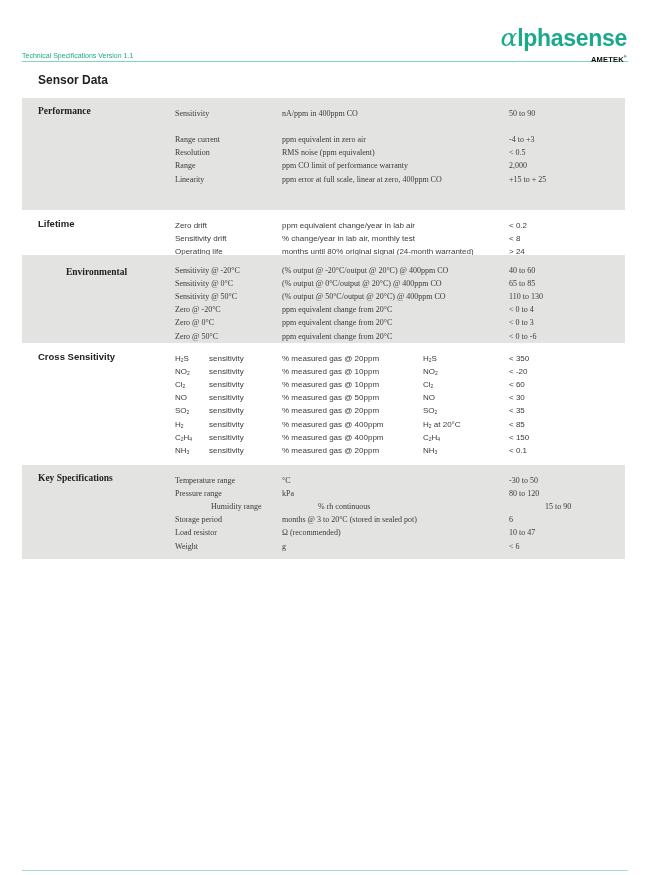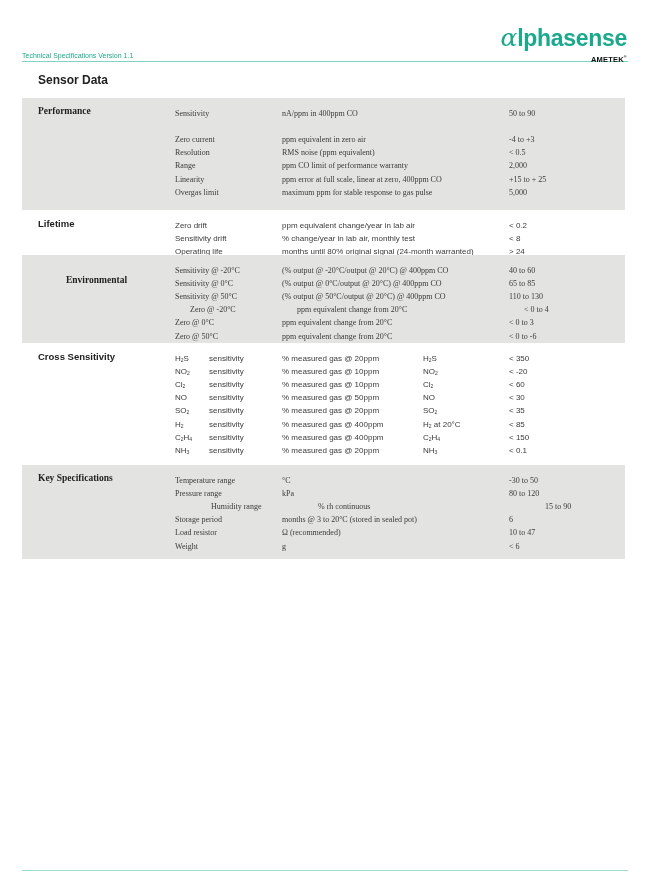--- a/index.html
+++ b/index.html
@@ -44,81 +44,76 @@
 <div class="page-title">Sensor Data</div>
 
 <div class="section gray" style="top:98px;height:112px;">
     <div class="section-title" style="top: 8px;">Performance</div>
     <div class="row" style="top: 9px;">
       <span class="c-param">Sensitivity</span>
       <span class="c-desc">nA/ppm in 400ppm CO</span>
       <span class="c-val">50 to 90</span>
     </div>
     <div class="row" style="top: 35.2px;">
-      <span class="c-param">Zero current</span>
+      <span class="c-param">Range current</span>
       <span class="c-desc">ppm equivalent in zero air</span>
       <span class="c-val">-4 to +3</span>
     </div>
     <div class="row" style="top: 48.3px;">
       <span class="c-param">Resolution</span>
       <span class="c-desc">RMS noise (ppm equivalent)</span>
       <span class="c-val">&lt; 0.5</span>
     </div>
     <div class="row" style="top: 61.4px;">
       <span class="c-param">Range</span>
       <span class="c-desc">ppm CO limit of performance warranty</span>
       <span class="c-val">2,000</span>
     </div>
     <div class="row" style="top: 74.5px;">
       <span class="c-param">Linearity</span>
       <span class="c-desc">ppm error at full scale, linear at zero, 400ppm CO</span>
       <span class="c-val">+15 to + 25</span>
     </div>
-    <div class="row" style="top: 87.6px;">
-      <span class="c-param">Overgas limit</span>
-      <span class="c-desc">maximum ppm for stable response to gas pulse</span>
-      <span class="c-val">5,000</span>
-    </div>
   </div>
 <div class="section white" style="top:210px;height:45px;">
     <div class="section-title" style="top: 8px;">Lifetime</div>
     <div class="row" style="top: 9px;">
       <span class="c-param">Zero drift</span>
       <span class="c-desc">ppm equivalent change/year in lab air</span>
       <span class="c-val">&lt; 0.2</span>
     </div>
     <div class="row" style="top: 22.1px;">
       <span class="c-param">Sensitivity drift</span>
       <span class="c-desc">% change/year in lab air, monthly test</span>
       <span class="c-val">&lt; 8</span>
     </div>
     <div class="row" style="top: 35.2px;">
       <span class="c-param">Operating life</span>
       <span class="c-desc">months until 80% original signal (24-month warranted)</span>
       <span class="c-val">&gt; 24</span>
     </div>
   </div>
 <div class="section gray" style="top:255px;height:88px;">
-    <div class="section-title" style="top: 20px; padding-left: 28px;">Environmental</div>
+    <div class="section-title" style="top: 12px; padding-left: 28px;">Environmental</div>
     <div class="row" style="top: 9px;">
       <span class="c-param">Sensitivity @ -20°C</span>
       <span class="c-desc">(% output @ -20°C/output @ 20°C) @ 400ppm CO</span>
       <span class="c-val">40 to 60</span>
     </div>
     <div class="row" style="top: 22.1px;">
       <span class="c-param">Sensitivity @ 0°C</span>
       <span class="c-desc">(% output @ 0°C/output @ 20°C) @ 400ppm CO</span>
       <span class="c-val">65 to 85</span>
     </div>
     <div class="row" style="top: 35.2px;">
       <span class="c-param">Sensitivity @ 50°C</span>
       <span class="c-desc">(% output @ 50°C/output @ 20°C) @ 400ppm CO</span>
       <span class="c-val">110 to 130</span>
     </div>
-    <div class="row" style="top: 48.3px; margin-left: 15px;">
+    <div class="row" style="top: 48.3px;">
       <span class="c-param">Zero @ -20°C</span>
       <span class="c-desc">ppm equivalent change from 20°C</span>
       <span class="c-val">&lt; 0 to 4</span>
     </div>
     <div class="row" style="top: 61.4px;">
       <span class="c-param">Zero @ 0°C</span>
       <span class="c-desc">ppm equivalent change from 20°C</span>
       <span class="c-val">&lt; 0 to 3</span>
     </div>
     <div class="row" style="top: 74.5px;">

